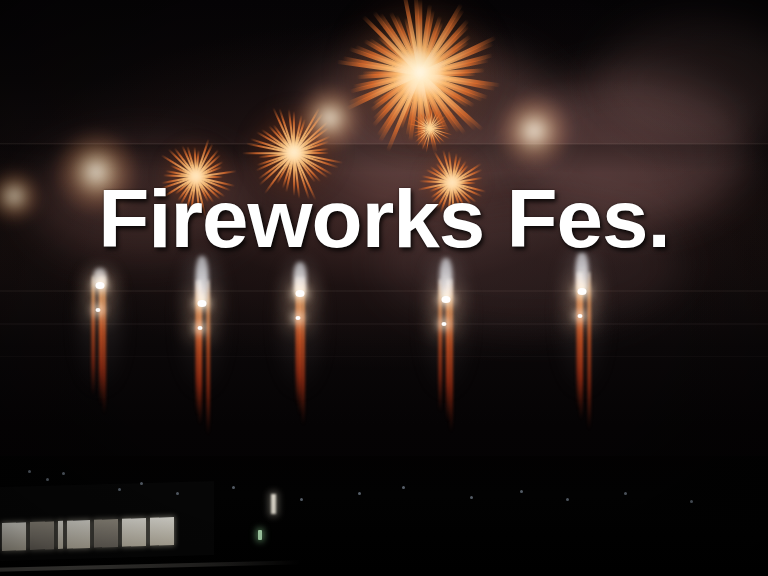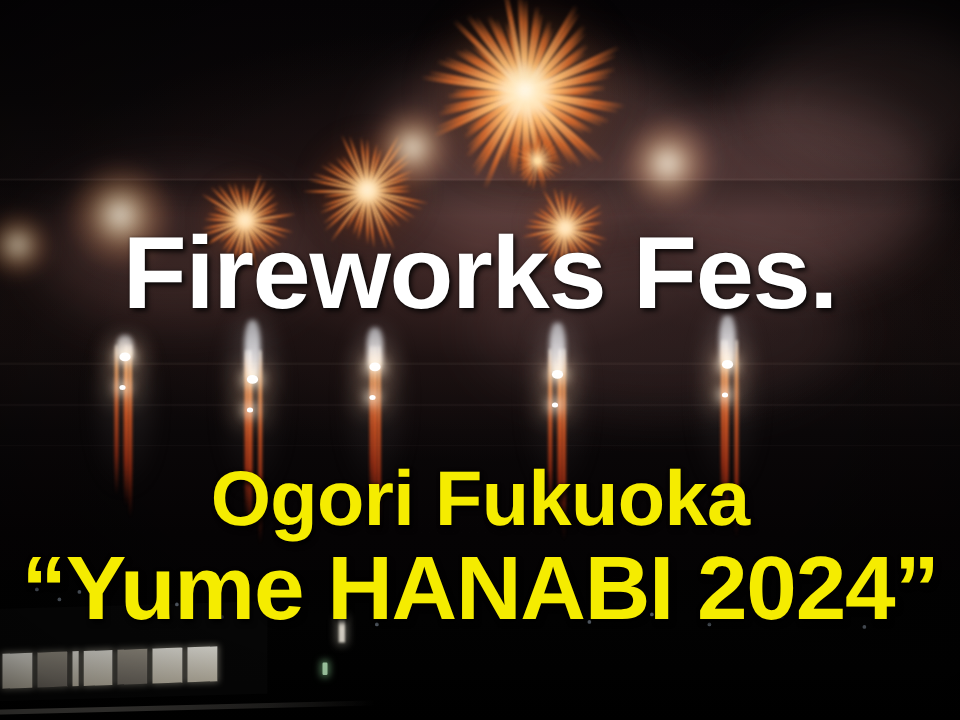--- a/index.html
+++ b/index.html
@@ -567,18 +567,14 @@
       <span class="crowddot" style="left: 520px; top: 490px;"></span>
       <span class="crowddot" style="left: 566px; top: 498px;"></span>
       <span class="crowddot" style="left: 624px; top: 492px;"></span>
       <span class="crowddot" style="left: 690px; top: 500px;"></span>
     </div>
 
   <div class="vignette"></div>
 
   <div class="title-main">Fireworks Fes.</div>
 
-  <div class="subtitle">
-    <div class="sub-line1">Ogori Fukuoka</div>
-    <div class="sub-line2">“Yume HANABI 2024”</div>
-  </div>
 
 </div>
 
 </body></html>

